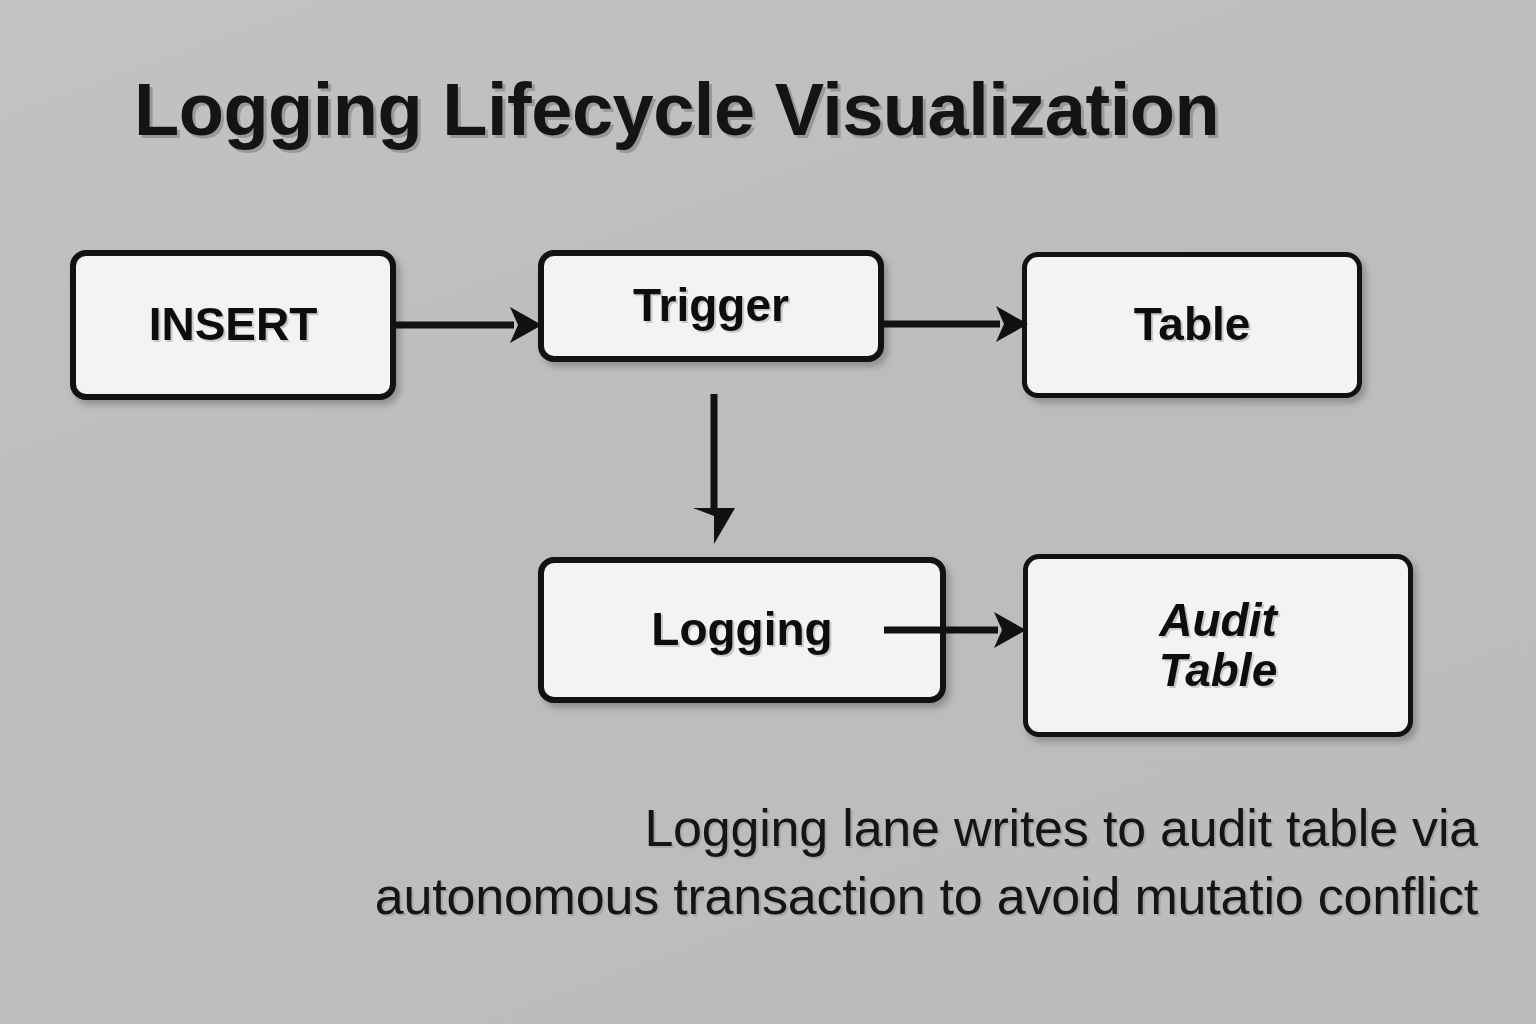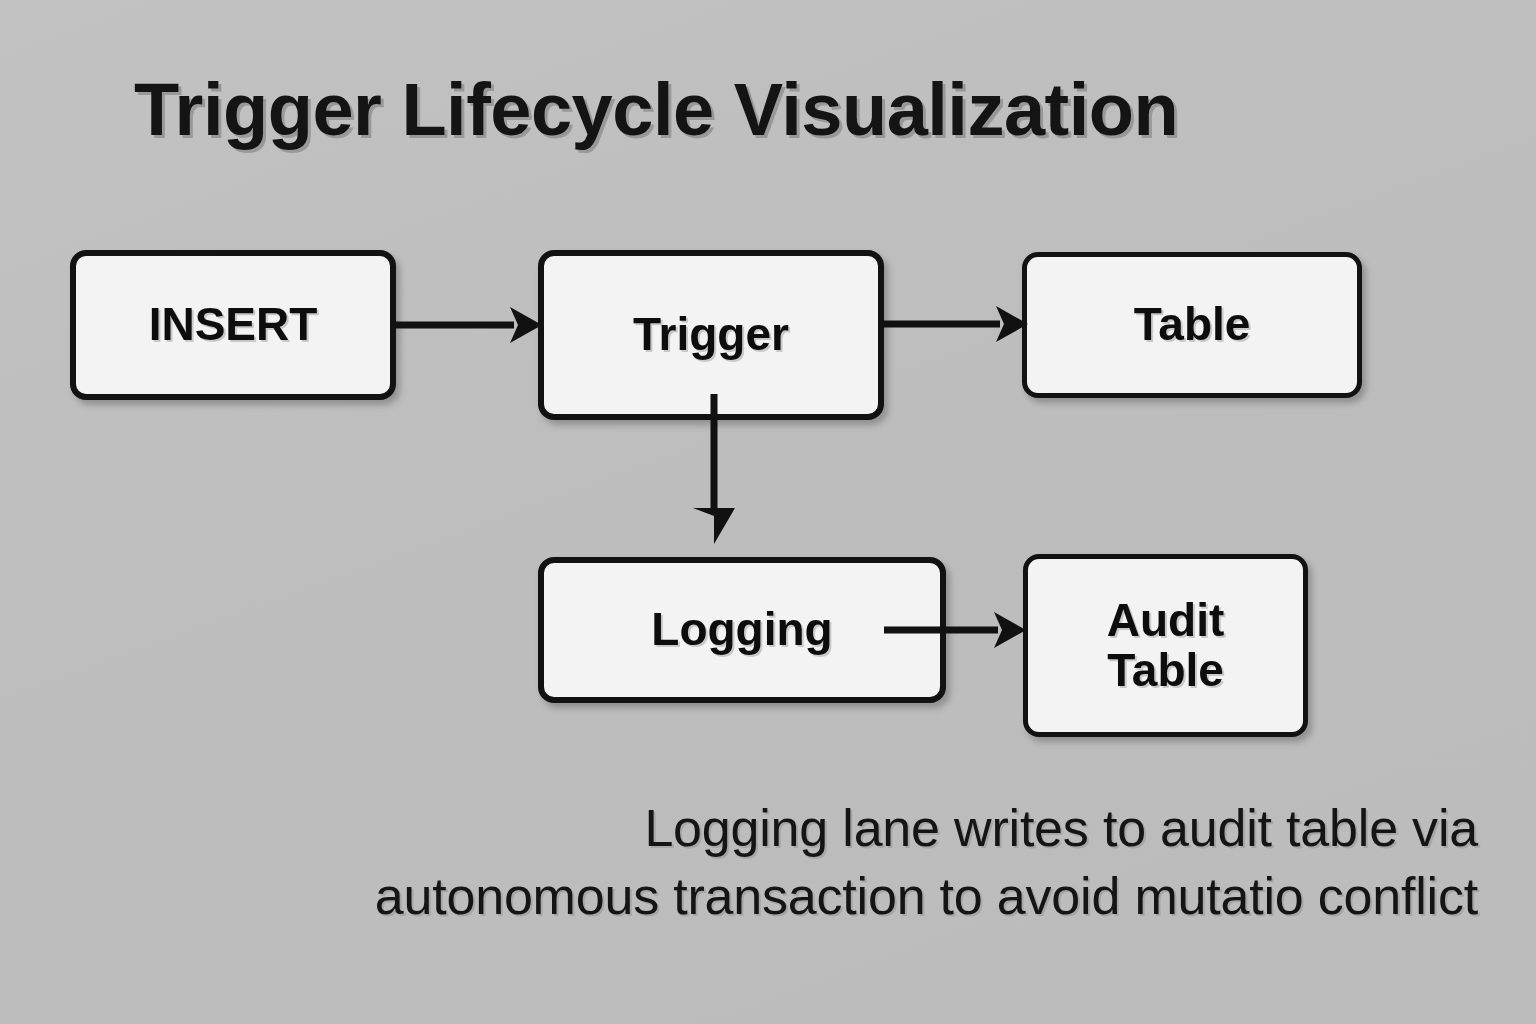--- a/index.html
+++ b/index.html
@@ -55,32 +55,33 @@
     text-align: center;
     line-height: 1.08;
     text-shadow: 2px 2px 0 rgba(150,150,150,0.45);
     white-space: pre-line;
   }
 
   #node-insert {
     left: 70px;  top: 250px;  width: 326px; height: 150px;
   }
   #node-trigger {
-    left: 538px; top: 250px;  width: 346px; height: 170px;
+    left: 538px; top: 250px;  width: 346px; height: 112px;
   }
   #node-table {
     left: 1022px; top: 252px; width: 340px; height: 146px;
     border-width: 5px;
   }
   #node-logging {
     left: 538px; top: 557px;  width: 408px; height: 146px;
   }
   #node-audit-table {
-    left: 1023px; top: 554px; width: 285px; height: 183px;
+    left: 1023px; top: 554px; width: 390px; height: 183px;
     border-width: 5px;
+    font-style: italic;
   }
 
   
   .connector {
     position: absolute;
     overflow: visible;
   }
   .conn-line {
     stroke: #111111;
     stroke-width: 7;
@@ -108,21 +109,21 @@
     letter-spacing: -0.2px;
     text-shadow: 2px 2px 0 rgba(140,140,140,0.45);
   }
   .caption-line { display: block; white-space: nowrap; }
 </style>
 </head>
 <body>
 
 <div id="canvas">
 
-  <div class="diagram-title">Trigger Lifecycle Visualization</div>
+  <div class="diagram-title">Logging Lifecycle Visualization</div>
 
   <div class="node" id="node-insert">
     <span class="node-label">INSERT</span>
   </div>
 
   <div class="node" id="node-trigger">
     <span class="node-label">Trigger</span>
   </div>
 
   <div class="node" id="node-table">

